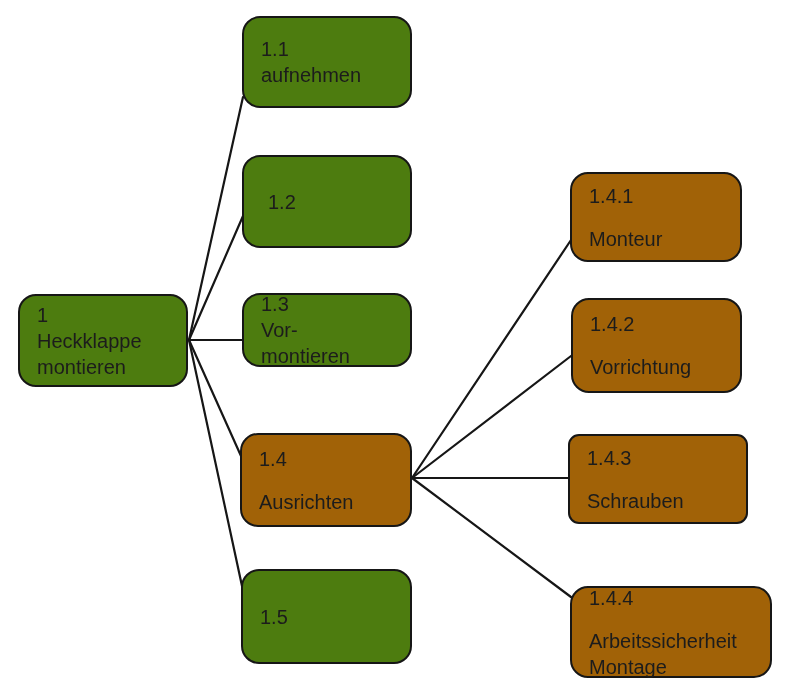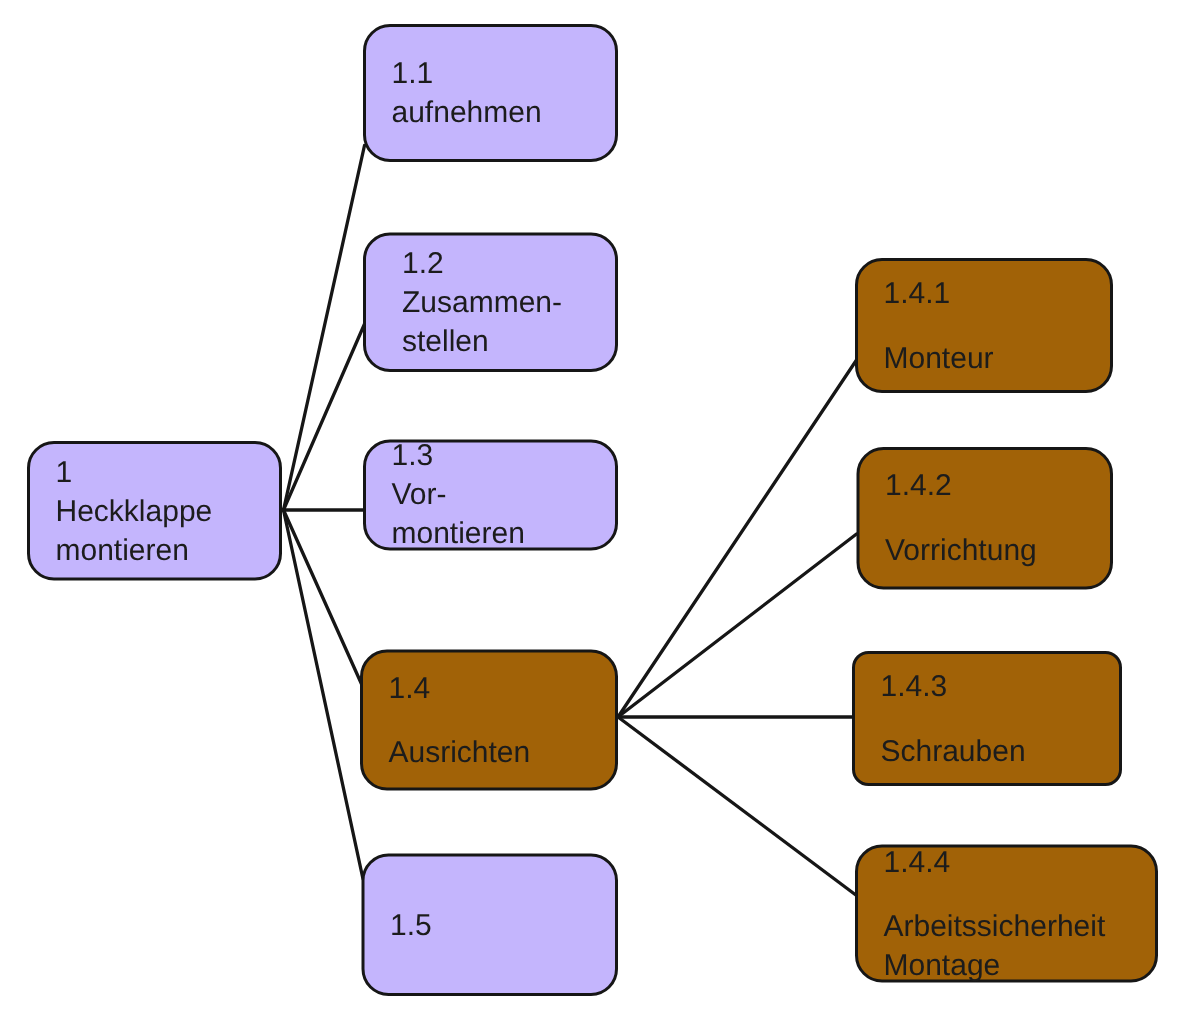--- a/index.html
+++ b/index.html
@@ -19,21 +19,21 @@
     position: absolute;
     left: 0;
     top: 0;
     width: 800px;
     height: 689px;
     pointer-events: none;
   }
   .node {
     position: absolute;
     box-sizing: border-box;
-    background: #c4b5fd;
+    background: #4d7c0f;
     border: 2.5px solid #161616;
     border-radius: 18px;
     display: flex;
     flex-direction: column;
     justify-content: center;
     padding: 2px 6px 2px 17px;
     color: #1c1c1c;
     font-size: 20px;
     line-height: 26px;
   }
@@ -49,21 +49,21 @@
   
   #n1     { left: 18px;  top: 294px; width: 170px; height: 93px; }
   #n1-1   { left: 242px; top: 16px;  width: 170px; height: 92px; }
   #n1-2   { left: 242px; top: 155px; width: 170px; height: 93px; padding-left: 24px; }
   #n1-3   { left: 242px; top: 293px; width: 170px; height: 74px; }
   #n1-4   { left: 240px; top: 433px; width: 172px; height: 94px; }
   #n1-5   { left: 241px; top: 569px; width: 171px; height: 95px; }
   #n1-4-1 { left: 570px; top: 172px; width: 172px; height: 90px; }
   #n1-4-2 { left: 571px; top: 298px; width: 171px; height: 95px; }
   #n1-4-3 { left: 568px; top: 434px; width: 180px; height: 90px; border-radius: 11px; }
-  #n1-4-4 { left: 570px; top: 563px; width: 202px; height: 92px; }
+  #n1-4-4 { left: 570px; top: 586px; width: 202px; height: 92px; }
 </style>
 </head>
 <body>
 
 <div class="canvas">
 
   <svg class="edges" viewBox="0 0 800 689" xmlns="http://www.w3.org/2000/svg">
     <g stroke="#161616" stroke-width="2.2" stroke-linecap="round">
       <line x1="189" y1="340" x2="243" y2="97"></line>
       <line x1="189" y1="340" x2="243" y2="216"></line>
@@ -83,22 +83,20 @@
 montieren</span>
   </div>
 
   <div class="node" id="n1-1">
     <span class="num">1.1</span>
     <span class="lbl">aufnehmen</span>
   </div>
 
   <div class="node" id="n1-2">
     <span class="num">1.2</span>
-    <span class="lbl">Zusammen-
-stellen</span>
   </div>
 
   <div class="node" id="n1-3">
     <span class="num">1.3</span>
     <span class="lbl">Vor-
 montieren</span>
   </div>
 
   <div class="node shaded" id="n1-4">
     <span class="num">1.4</span>

